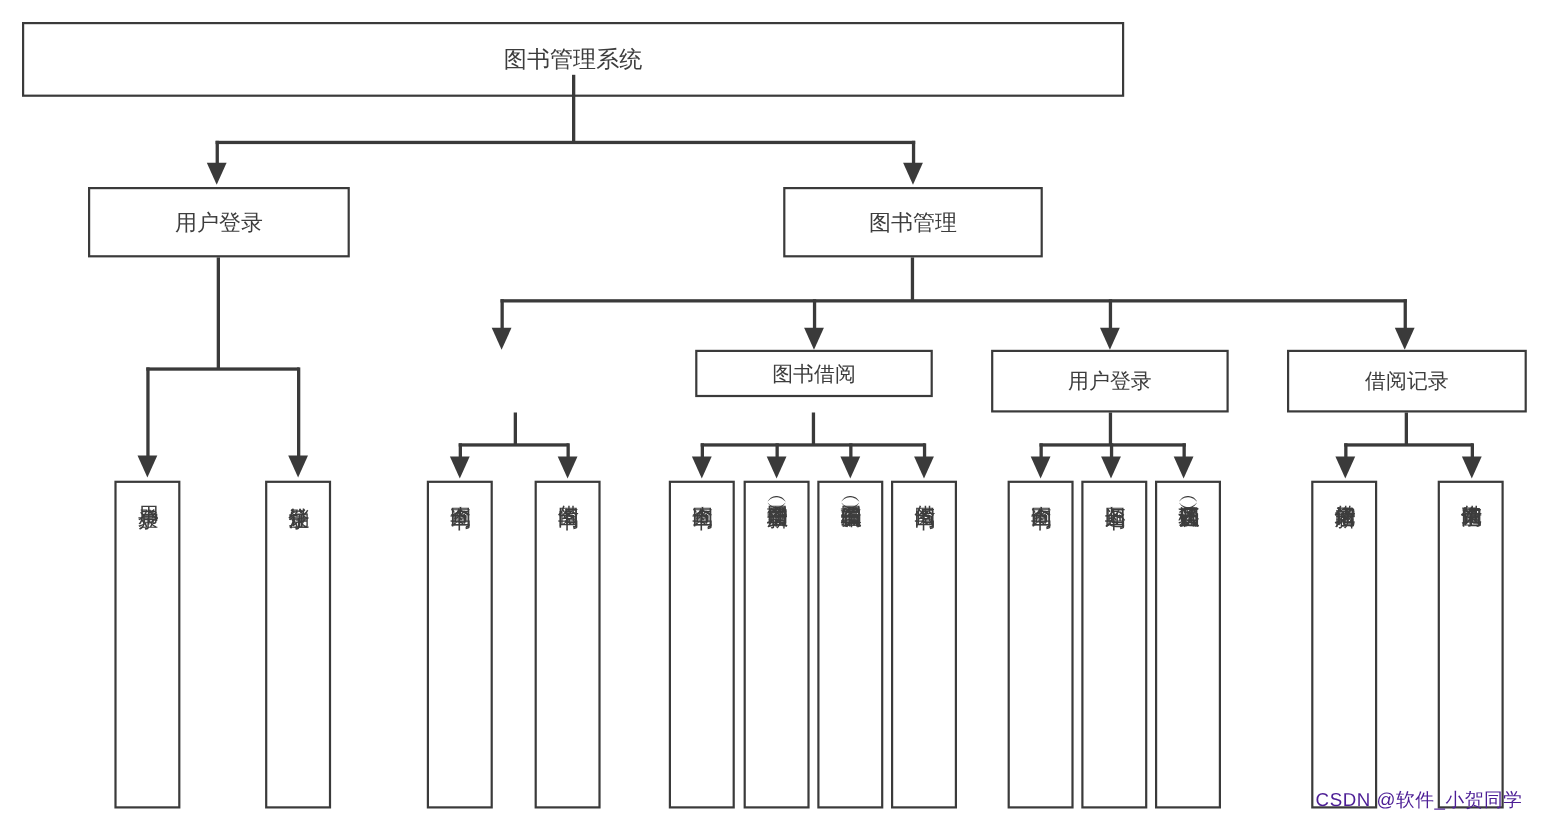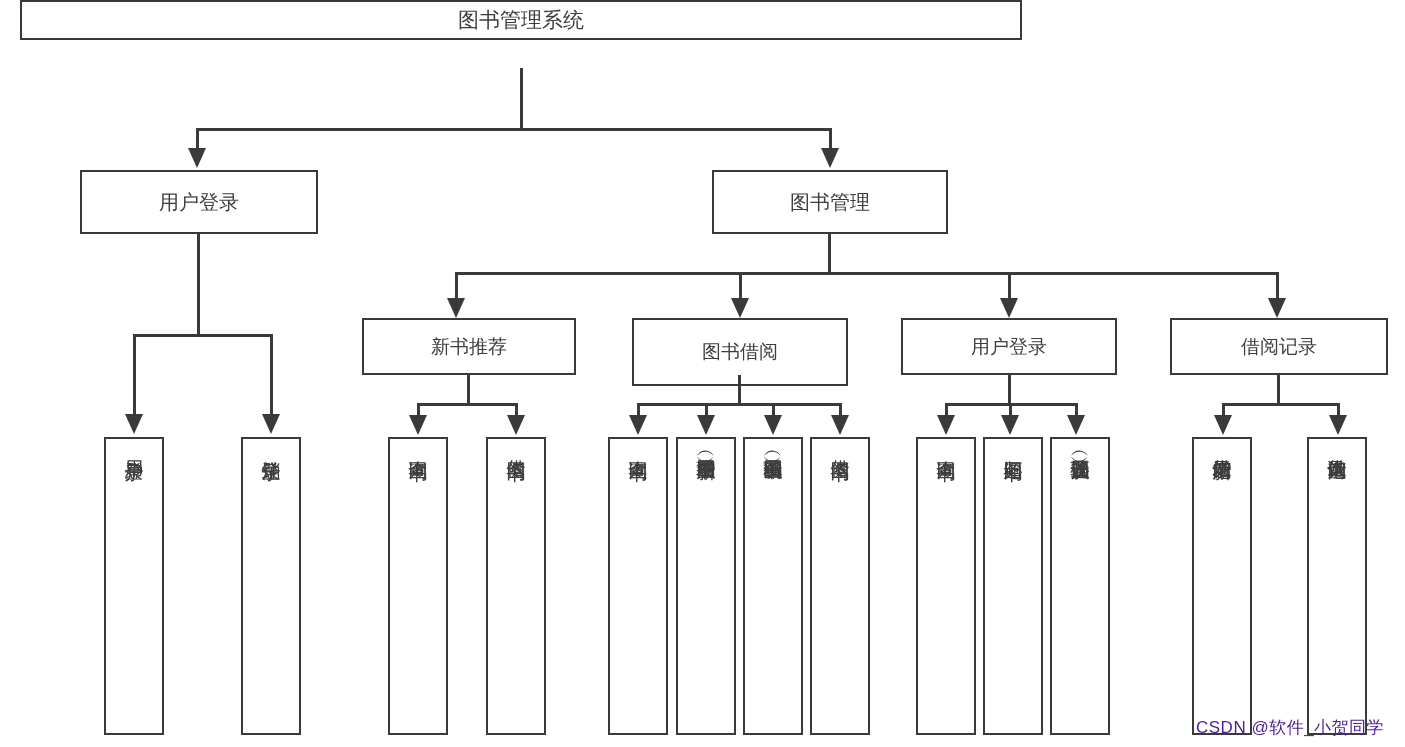--- a/index.html
+++ b/index.html
@@ -80,21 +80,21 @@
     color: #4c1d95;
     white-space: nowrap;
     letter-spacing: 0.5px;
   }
 </style>
 </head>
 <body>
 
 <div id="canvas">
 
-  <div class="node root" style="left:20px; top:0; width:1002px; height:40px;">
+  <div class="node root" style="left:20px; top:20px; width:1002px; height:68px;">
     <span>图书管理系统</span>
   </div>
 
   <div class="vline" style="left:520px; top:68px; width:3px; height:62px;"></div>
 
   <div class="hline" style="left:196px; top:128px; width:636px;"></div>
 
   <div class="vline" style="left:196px; top:128px; height:22px;"></div>
   <div class="arrow" style="left:188px; top:148px;"></div>
 
@@ -124,24 +124,21 @@
 
   <div class="vline" style="left:739px; top:272px; height:28px;"></div>
   <div class="arrow" style="left:731px; top:298px;"></div>
 
   <div class="vline" style="left:1008px; top:272px; height:28px;"></div>
   <div class="arrow" style="left:1000px; top:298px;"></div>
 
   <div class="vline" style="left:1276px; top:272px; height:28px;"></div>
   <div class="arrow" style="left:1268px; top:298px;"></div>
 
-  <div class="node lvl2" style="left:362px; top:318px; width:214px; height:57px;">
-    <span>新书推荐</span>
-  </div>
-  <div class="node lvl2" style="left:632px; top:318px; width:216px; height:68px;">
+  <div class="node lvl2" style="left:632px; top:318px; width:216px; height:43px;">
     <span>图书借阅</span>
   </div>
   <div class="node lvl2" style="left:901px; top:318px; width:216px; height:57px;">
     <span>用户登录</span>
   </div>
   <div class="node lvl2" style="left:1170px; top:318px; width:218px; height:57px;">
     <span>借阅记录</span>
   </div>
 
   <div class="vline" style="left:467px; top:375px; height:30px;"></div>

